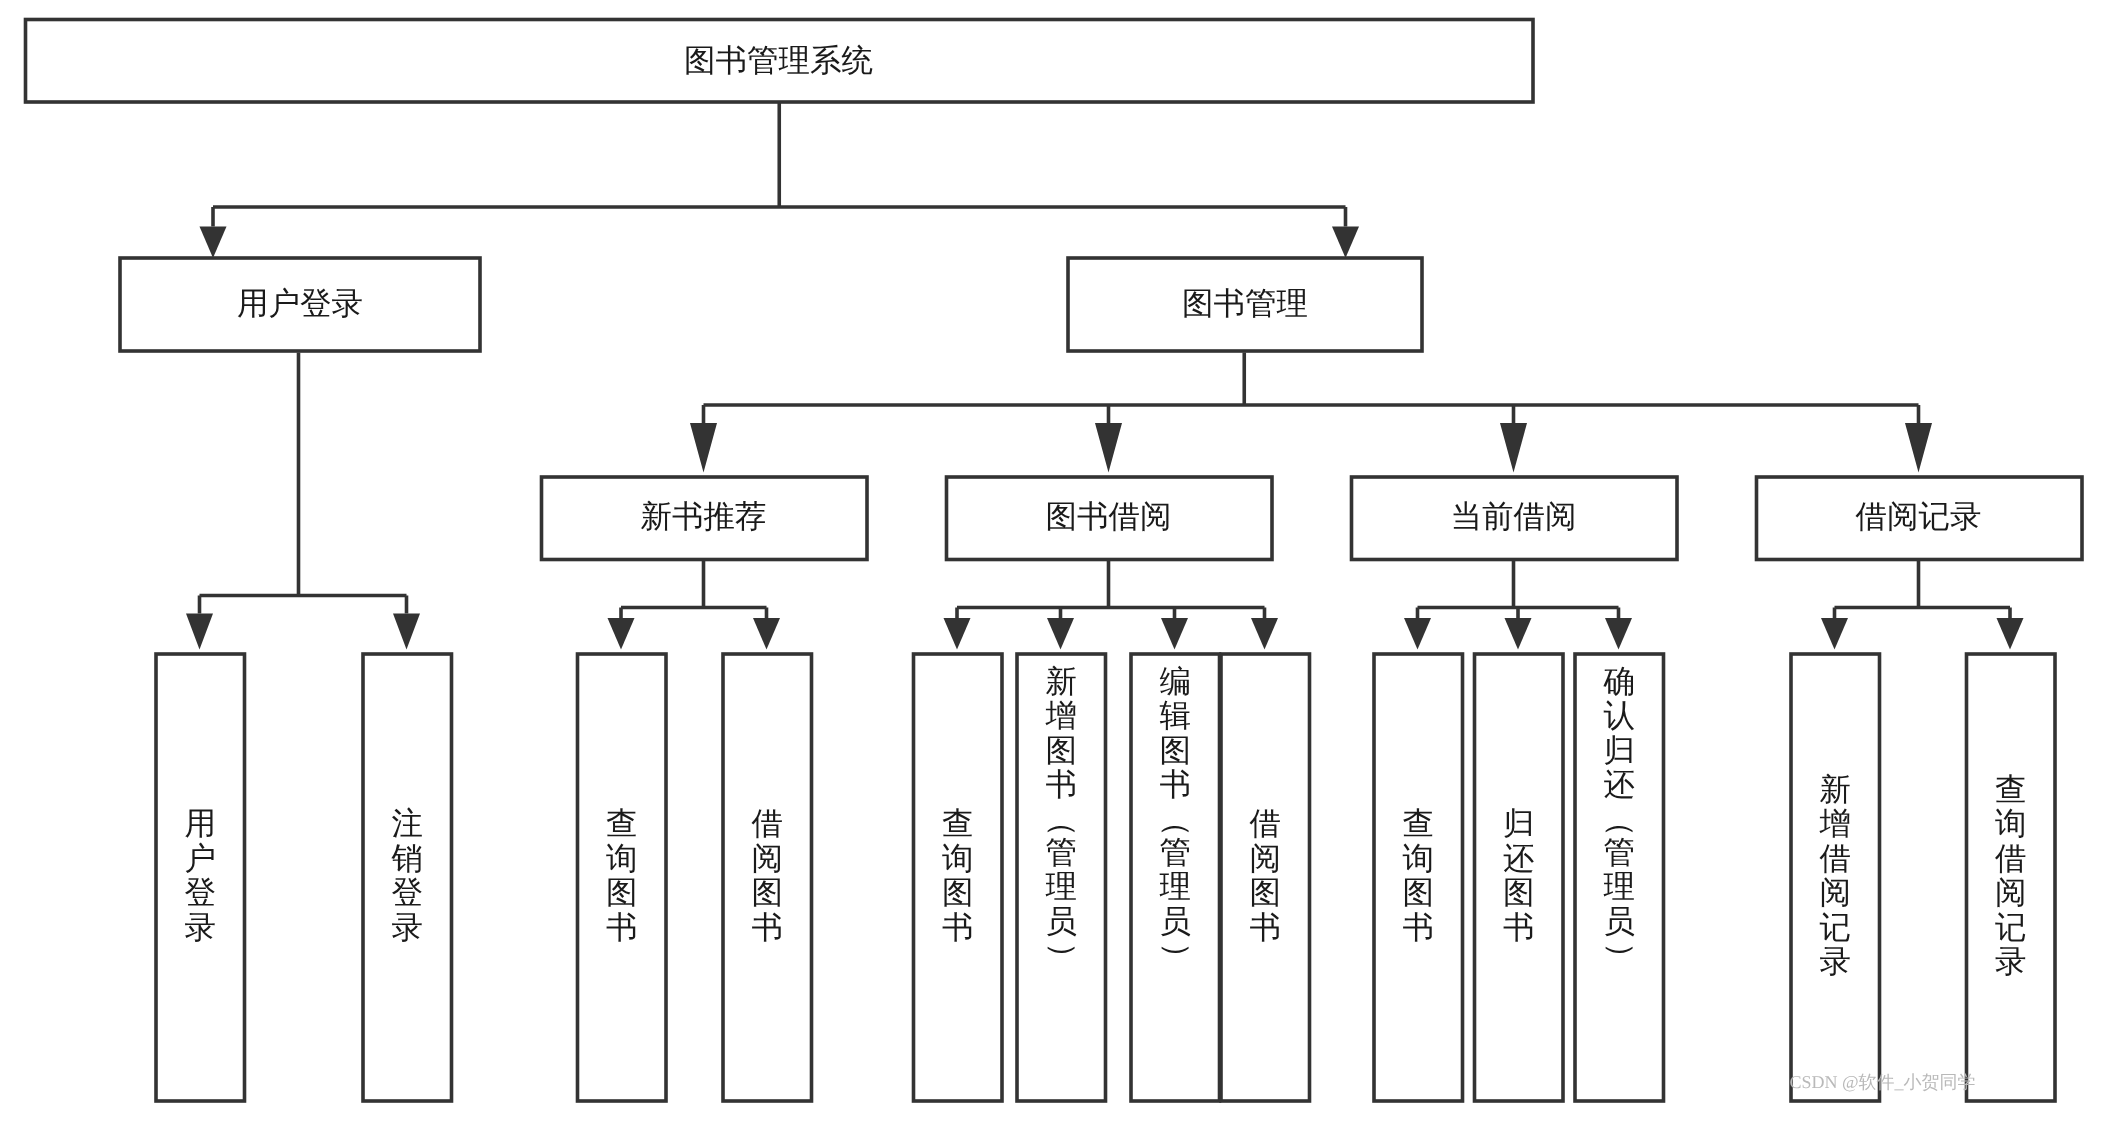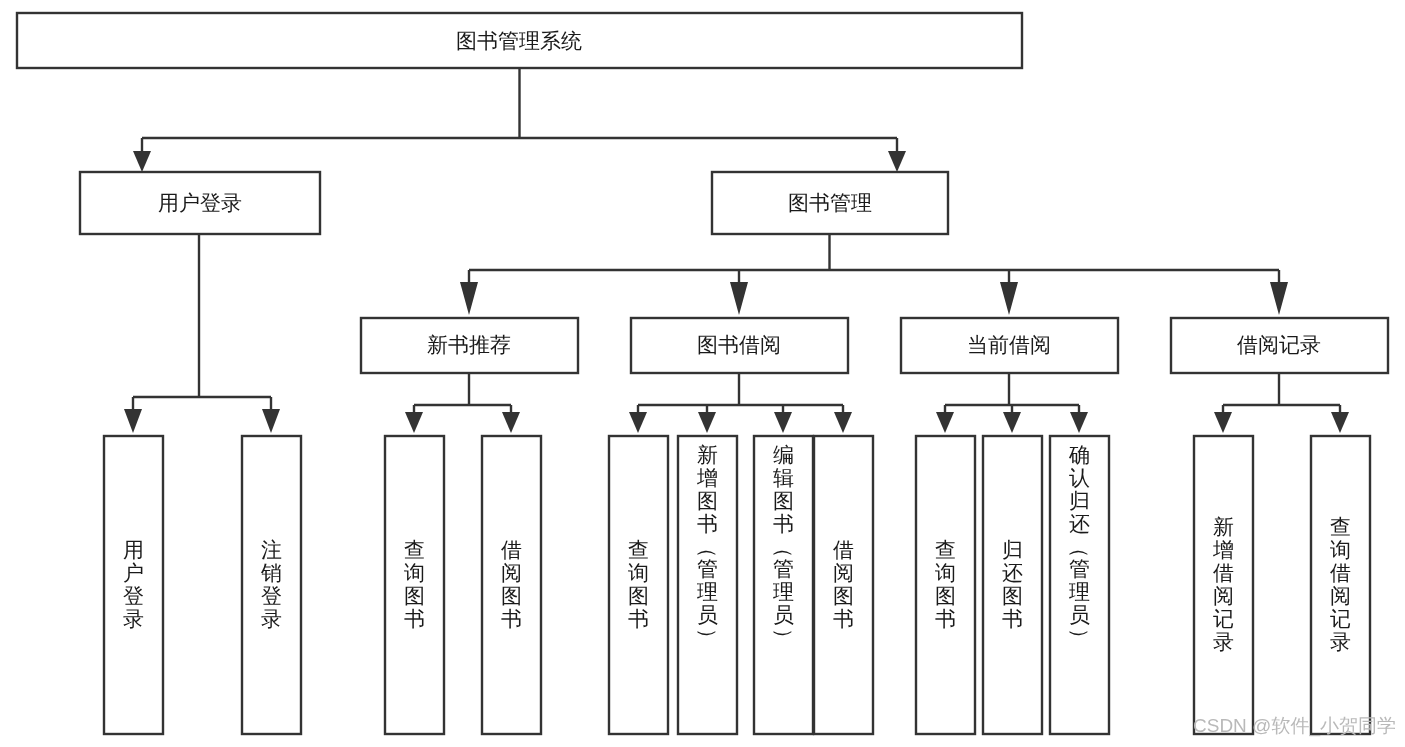--- a/index.html
+++ b/index.html
@@ -68,22 +68,22 @@
     justify-content: flex-start;
   }
   .vert-text-wrap .vchar {
     display: block;
   }
   .vert-text-wrap .vchar.rot {
     transform: rotate(90deg);
   }
   .watermark {
     position: absolute;
-    font-family: Liberation Sans, sans-serif;
-    font-size: 19px;
+    font-family: Liberation Serif, serif;
+    font-size: 12px;
     color: #b9b9b9;
     white-space: nowrap;
     pointer-events: none;
   }
 </style>
 </head>
 <body>
 
 <div id="diagram-root">
 

